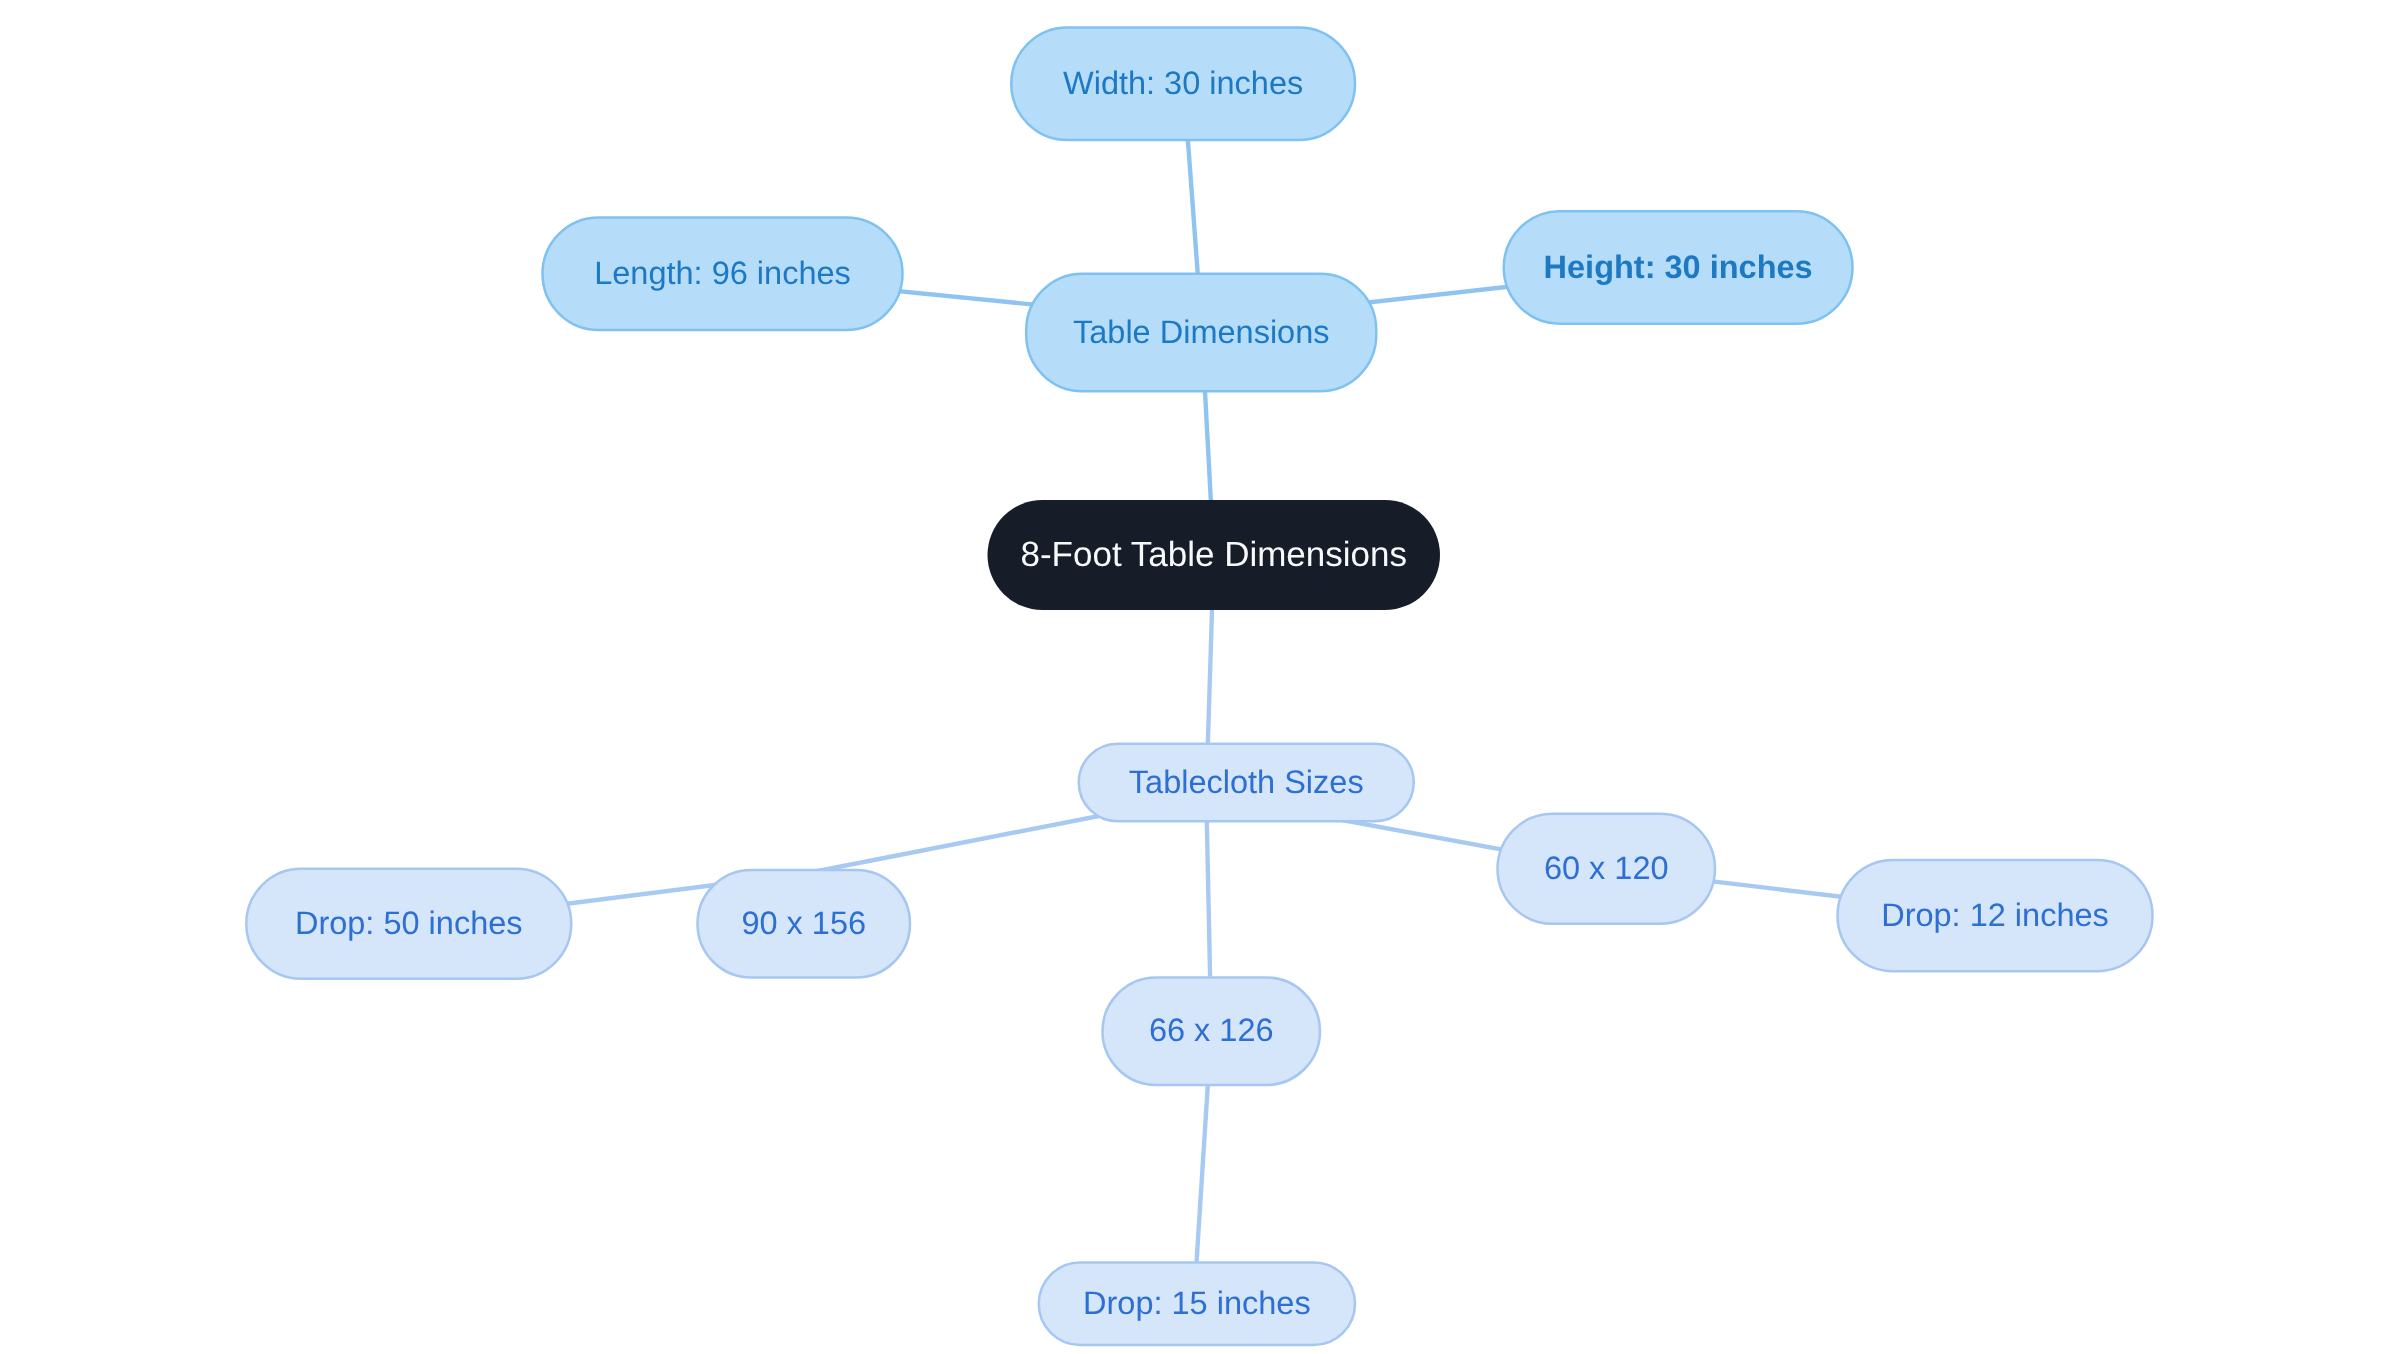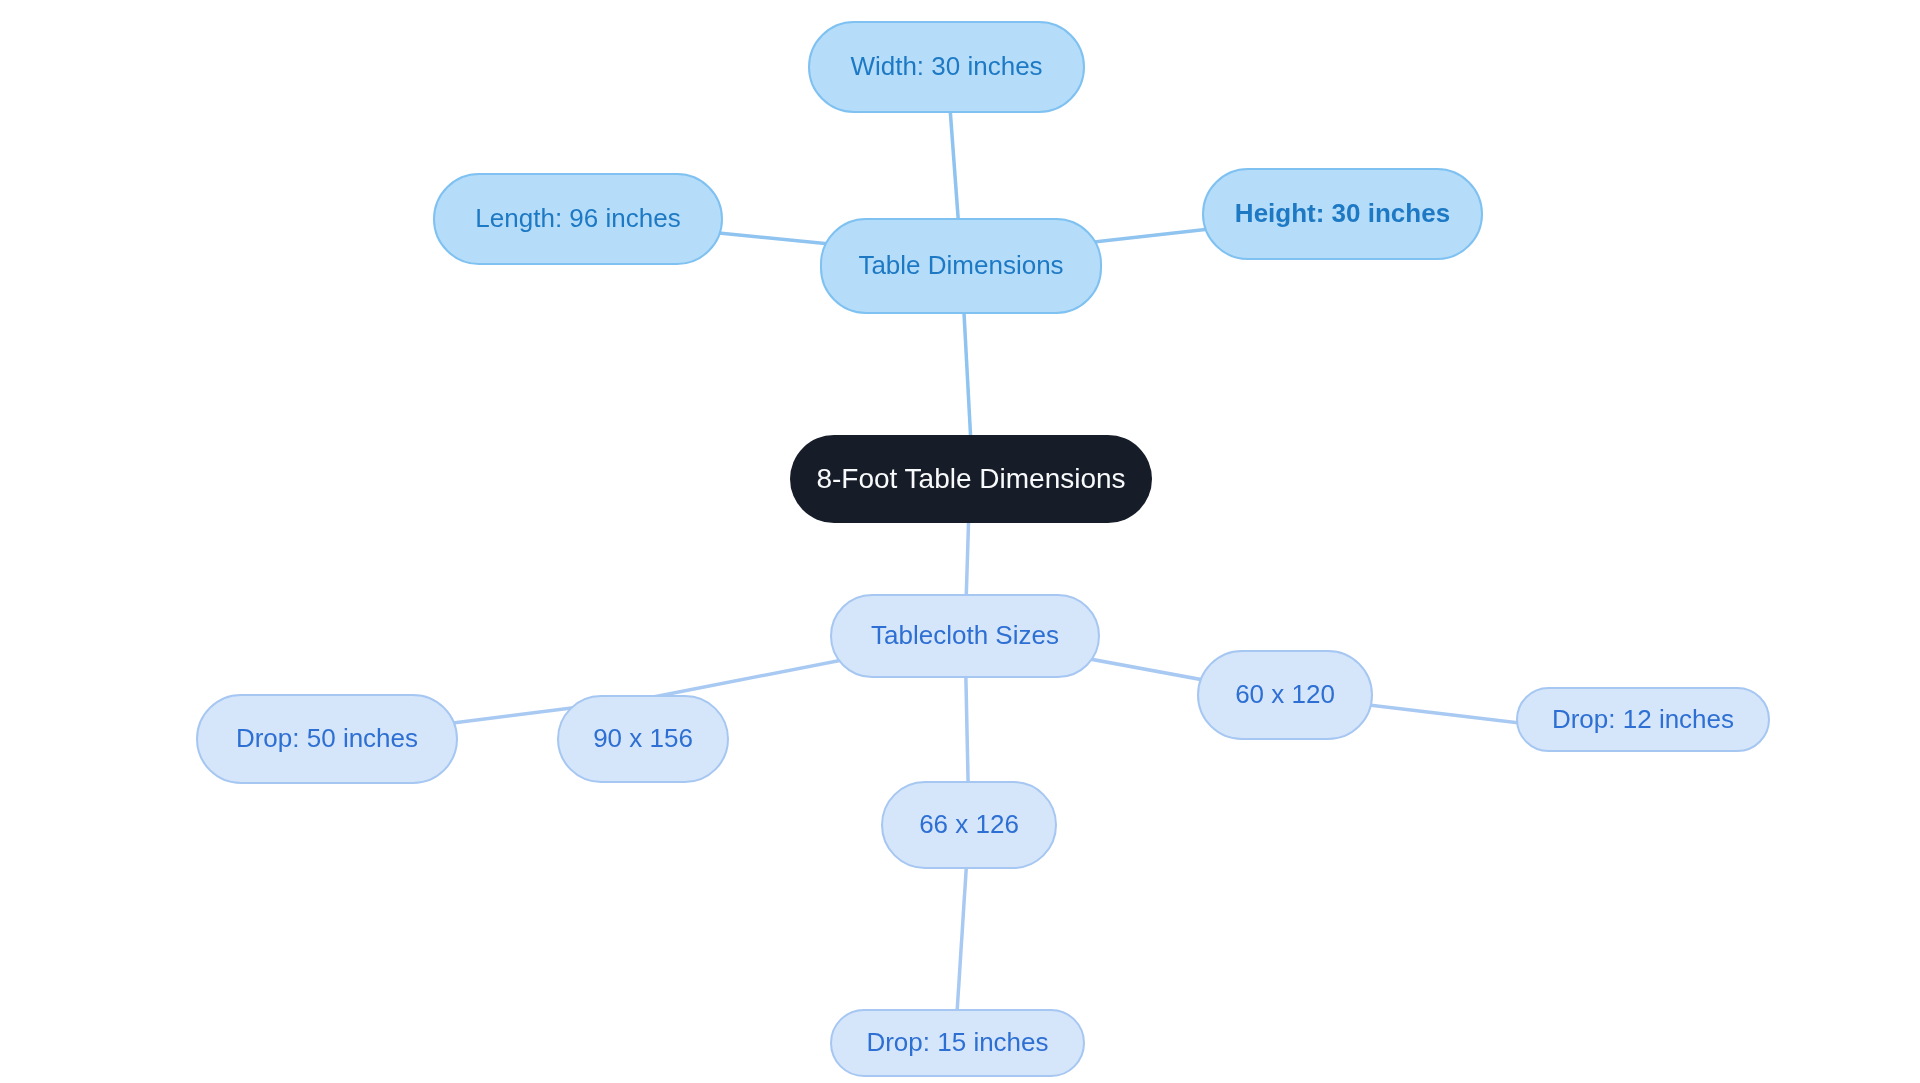--- a/index.html
+++ b/index.html
@@ -31,21 +31,20 @@
   .node.b2 {
     background: var(--branch2-fill);
     border: 2px solid var(--branch2-border);
     color: var(--branch2-text);
   }
   .node.root {
     background: var(--root-bg);
     color: var(--root-text);
     border: none;
     font-size: 28px;
-    margin-top: 35px;
   }
 </style>
 </head>
 <body>
 
 <div class="canvas">
 
   <svg class="edges" aria-hidden="true">
 
     <line class="edge-b1" x1="971" y1="444" x2="961" y2="257"></line>
@@ -65,27 +64,27 @@
   <div class="node b1" style="left:808px; top:21px; width:277px; height:92px;">Width: 30 inches</div>
 
   <div class="node b1" style="left:433px; top:173px; width:290px; height:92px;">Length: 96 inches</div>
 
   <div class="node b1" style="left:820px; top:218px; width:282px; height:96px;">Table Dimensions</div>
 
   <div class="node b1" style="left:1202px; top:168px; width:281px; height:92px;font-weight:bold;">Height: 30 inches</div>
 
   <div class="node root" style="left:790px; top:400px; width:362px; height:88px;">8-Foot Table Dimensions</div>
 
-  <div class="node b2" style="left:830px; top:594px; width:270px; height:84px;">Tablecloth Sizes</div>
+  <div class="node b2" style="left:862px; top:594px; width:270px; height:64px;">Tablecloth Sizes</div>
 
   <div class="node b2" style="left:557px; top:655px; width:172px; height:88px;margin-top:40px;">90 x 156</div>
 
   <div class="node b2" style="left:196px; top:694px; width:262px; height:90px;">Drop: 50 inches</div>
 
   <div class="node b2" style="left:1197px; top:650px; width:176px; height:90px;">60 x 120</div>
 
-  <div class="node b2" style="left:1516px; top:687px; width:254px; height:65px;">Drop: 12 inches</div>
+  <div class="node b2" style="left:1469px; top:687px; width:254px; height:91px;">Drop: 12 inches</div>
 
   <div class="node b2" style="left:881px; top:781px; width:176px; height:88px;">66 x 126</div>
 
   <div class="node b2" style="left:830px; top:1009px; width:255px; height:68px;">Drop: 15 inches</div>
 
 </div>
 
 </body></html>

